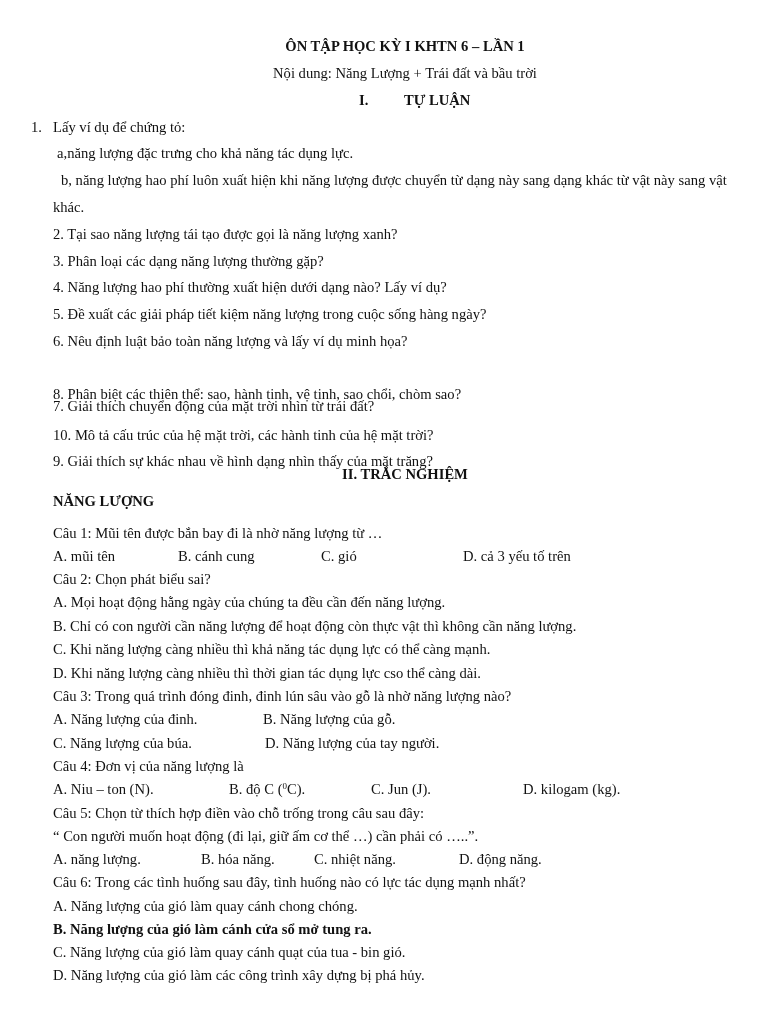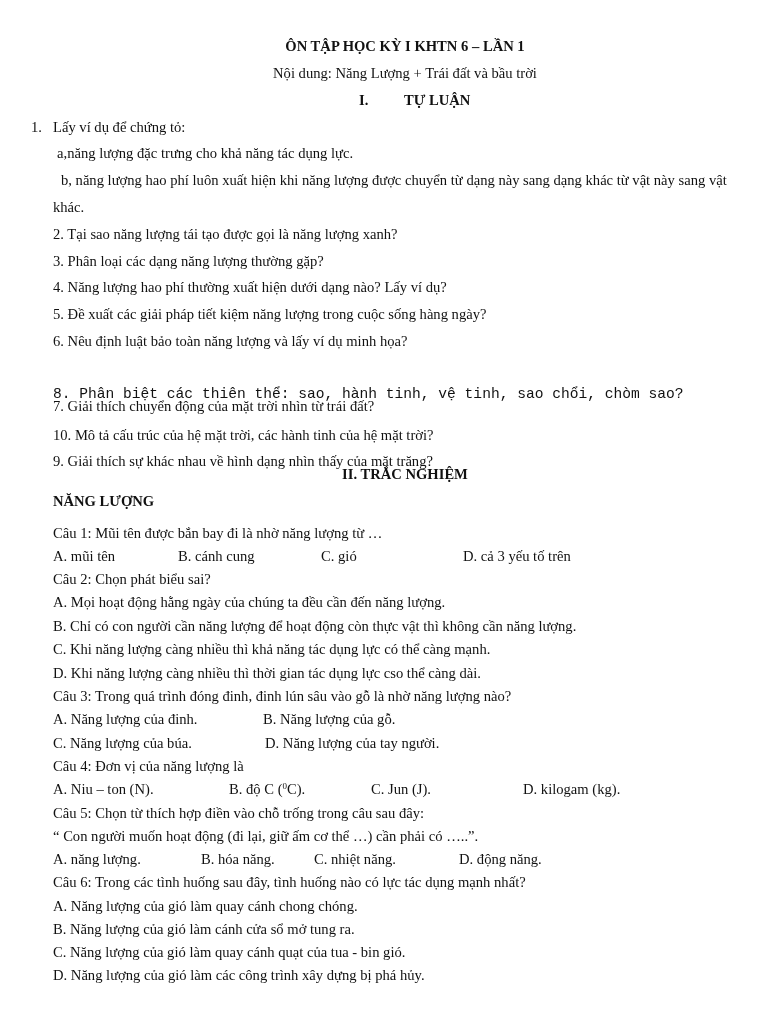--- a/index.html
+++ b/index.html
@@ -42,21 +42,21 @@
 <div class="line" style="top:118px; left:53px;text-align:center;">Lấy ví dụ để chứng tỏ:</div>
 <div class="line" style="top:144px; left:57px;">a,năng lượng đặc trưng cho khả năng tác dụng lực.</div>
 <div class="line" style="top:171px; left:61px;">b, năng lượng hao phí luôn xuất hiện khi năng lượng được chuyển từ dạng này sang dạng khác từ vật này sang vật</div>
 <div class="line" style="top:198px; left:53px;">khác.</div>
 <div class="line" style="top:225px; left:53px;">2. Tại sao năng lượng tái tạo được gọi là năng lượng xanh?</div>
 <div class="line" style="top:252px; left:53px;">3.  Phân loại các dạng  năng lượng thường gặp?</div>
 <div class="line" style="top:278px; left:53px;">4. Năng lượng hao phí thường xuất hiện dưới dạng nào? Lấy ví dụ?</div>
 <div class="line" style="top:305px; left:53px;">5. Đề xuất các giải pháp tiết kiệm năng lượng trong cuộc sống hàng ngày?</div>
 <div class="line" style="top:332px; left:53px;">6.  Nêu  định luật bảo toàn năng lượng và lấy ví dụ minh họa?</div>
 <div class="line" style="top:358px; left:53px;margin-top:39px;">7.  Giải thích chuyển động của mặt trời nhìn từ trái đất?</div>
-<div class="line" style="top:385px; left:53px;font-family:Liberation Mono, monospace;">8.  Phân biệt các thiên thể: sao, hành tinh, vệ tinh, sao chổi, chòm sao?</div>
+<div class="line" style="top:385px; left:53px;">8.  Phân biệt các thiên thể: sao, hành tinh, vệ tinh, sao chổi, chòm sao?</div>
 <div class="line" style="top:412px; left:53px;margin-top:40px;">9. Giải thích sự khác nhau về hình dạng nhìn thấy của mặt trăng?</div>
 <div class="line" style="top:426px; left:53px;">10.  Mô tả cấu trúc của hệ mặt trời, các hành tinh của hệ mặt trời?</div>
 
 <div class="line center bold" style="top:465px;">II. TRẮC NGHIỆM</div>
 <div class="line bold" style="top:492px; left:53px;">NĂNG LƯỢNG</div>
 
 <div class="line" style="top:524px; left:53px;">
   <b>Câu 1:</b><span> Mũi tên được bắn bay đi là nhờ năng lượng từ …</span>
 </div>
 <div class="line" style="top:547px; left:53px;">A. mũi tên</div>
@@ -94,15 +94,15 @@
 <div class="line" style="top:827px; left:53px;">“ Con người muốn hoạt động (đi lại, giữ ấm cơ thể …) cần phải có …..”.</div>
 <div class="line" style="top:850px; left:53px;">A. năng lượng.</div>
 <div class="line" style="top:850px; left:201px;">B. hóa năng.</div>
 <div class="line" style="top:850px; left:314px;">C. nhiệt năng.</div>
 <div class="line" style="top:850px; left:459px;">D. động năng.</div>
 
 <div class="line" style="top:873px; left:53px;">
   <b>Câu 6:</b><span> Trong các tình huống sau đây, tình huống nào có lực tác dụng mạnh nhất?</span>
 </div>
 <div class="line" style="top:897px; left:53px;">A. Năng lượng của gió làm quay cánh chong chóng.</div>
-<div class="line" style="top:920px; left:53px;">B. Năng lượng của gió làm cánh cửa sổ mở tung ra.</div>
+<div class="line" style="top:920px; left:53px;font-weight:bold;">B. Năng lượng của gió làm cánh cửa sổ mở tung ra.</div>
 <div class="line" style="top:943px; left:53px;">C. Năng lượng của gió làm quay cánh quạt của tua - bin gió.</div>
 <div class="line" style="top:966px; left:53px;">D. Năng lượng của gió làm các công trình xây dựng bị phá hủy.</div>
 
 </body></html>

